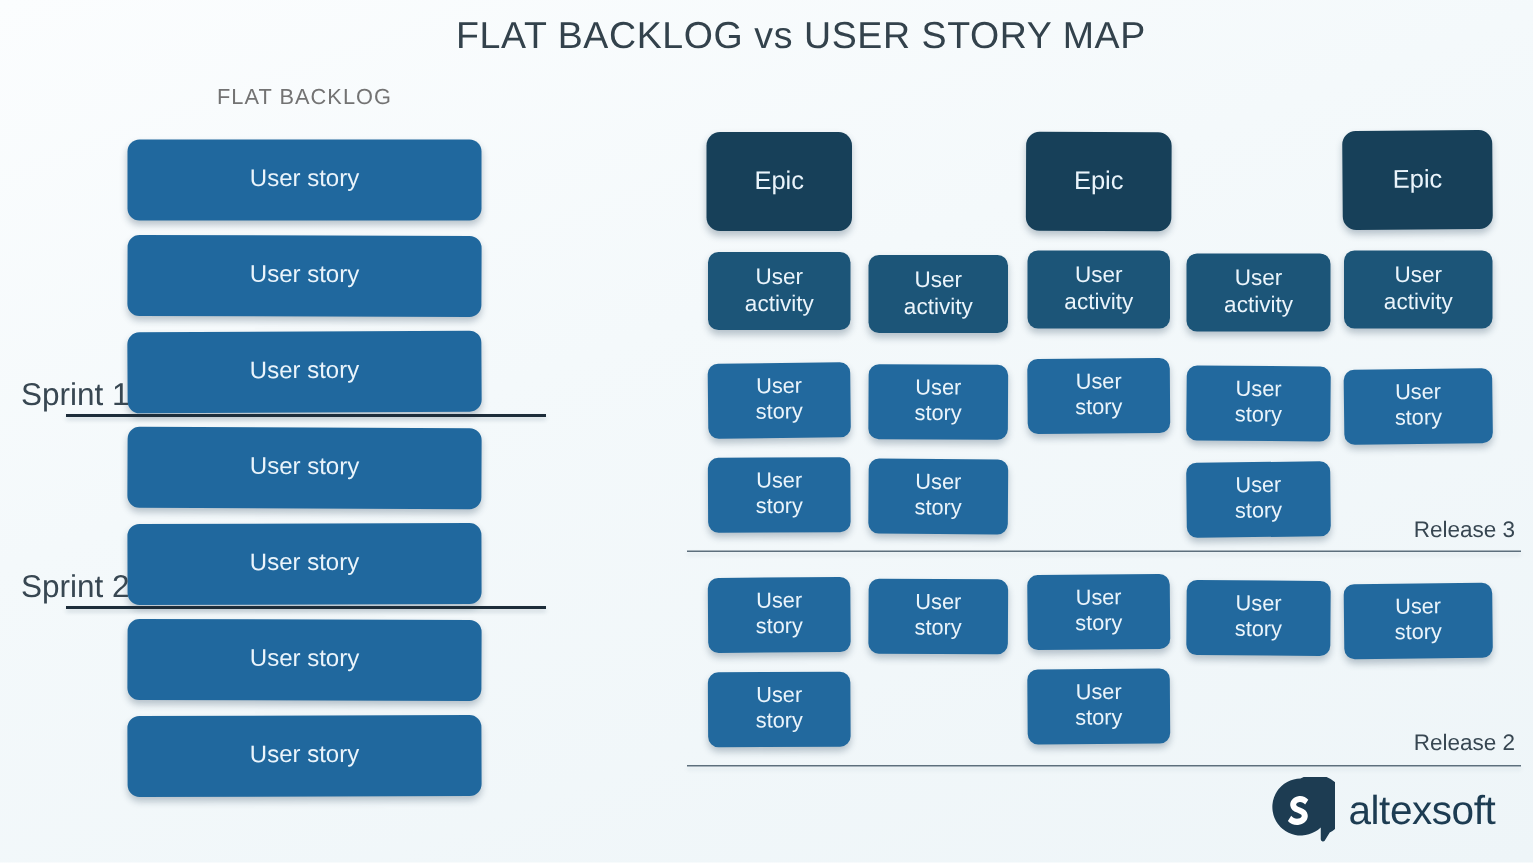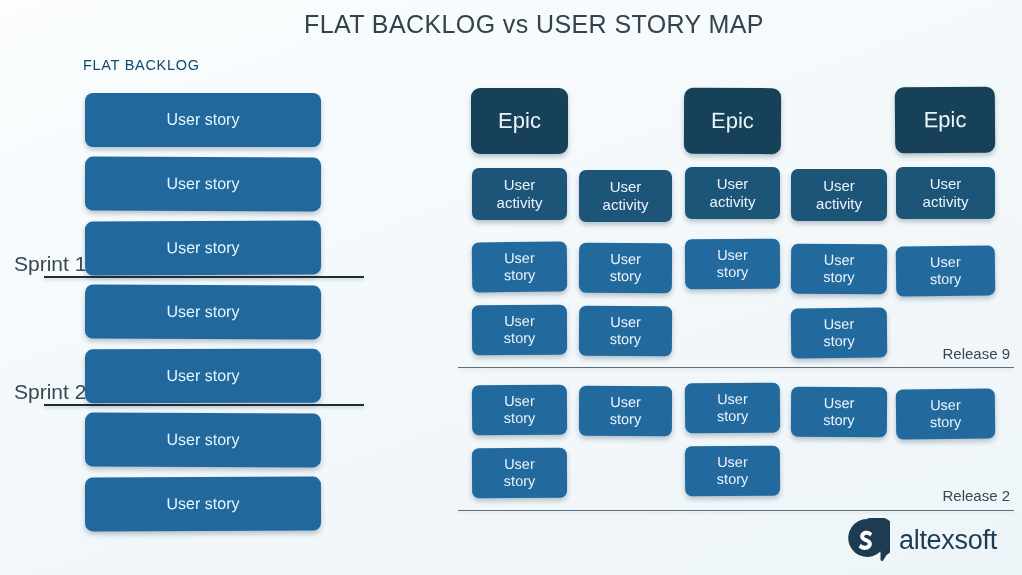--- a/index.html
+++ b/index.html
@@ -33,22 +33,22 @@
     font-weight: 400;
     white-space: nowrap;
     margin-left: 23px;
   }
 
   
   .col-header {
     position: absolute;
     font-size: 14.5px;
     letter-spacing: 0.7px;
-    color: #0c4a6e;
-    text-align: left;
+    color: #737373;
+    text-align: center;
     white-space: nowrap;
   }
   .col-header.left  { left: 83px;  width: 240px; top: 57px; }
   .col-header.right { left: 455px; width: 566px; top: 57px; }
 
   
   .card {
     position: absolute;
     border-radius: 8px;
     color: #eaf4fb;
@@ -64,21 +64,21 @@
   .card.story-wide {
     background: #20689e;
     width: 236px;
     height: 54px;
     left: 85px;
     font-size: 16px;
   }
   .card.epic {
     background: #174059;
     height: 66px;
-    font-size: 22px;
+    font-size: 17px;
     border-radius: 9px;
   }
   .card.activity {
     background: #1c5578;
     height: 52px;
     font-size: 15px;
     border-radius: 7px;
     padding: 0 4px;
   }
   .card.story {
@@ -230,21 +230,21 @@
       </div>
       <div class="card story" style="left: 472px; top: 305px; width: 95px; transform: rotate(-0.3deg);">
         <span class="lbl">User<br>story</span>
       </div>
       <div class="card story" style="left: 579px; top: 306px; width: 93px; transform: rotate(0.4deg);">
         <span class="lbl">User<br>story</span>
       </div>
       <div class="card story" style="left: 791px; top: 308px; width: 96px; transform: rotate(-0.6deg);">
         <span class="lbl">User<br>story</span>
       </div>
-      <div class="release-label" style="top: 345px;">Release 9</div>
+      <div class="release-label" style="top: 345px;">Release 3</div>
       <div class="release-line" style="top: 367px;"></div>
       <div class="card story" style="left: 472px; top: 385px; width: 95px; transform: rotate(-0.4deg);">
         <span class="lbl">User<br>story</span>
       </div>
       <div class="card story" style="left: 579px; top: 386px; width: 93px; transform: rotate(0.3deg);">
         <span class="lbl">User<br>story</span>
       </div>
       <div class="card story" style="left: 685px; top: 383px; width: 95px; transform: rotate(-0.5deg);">
         <span class="lbl">User<br>story</span>
       </div>

